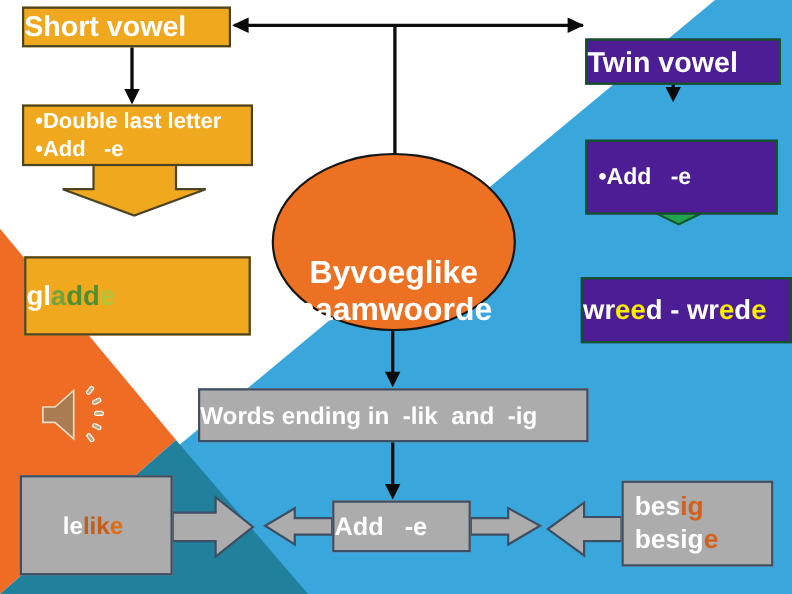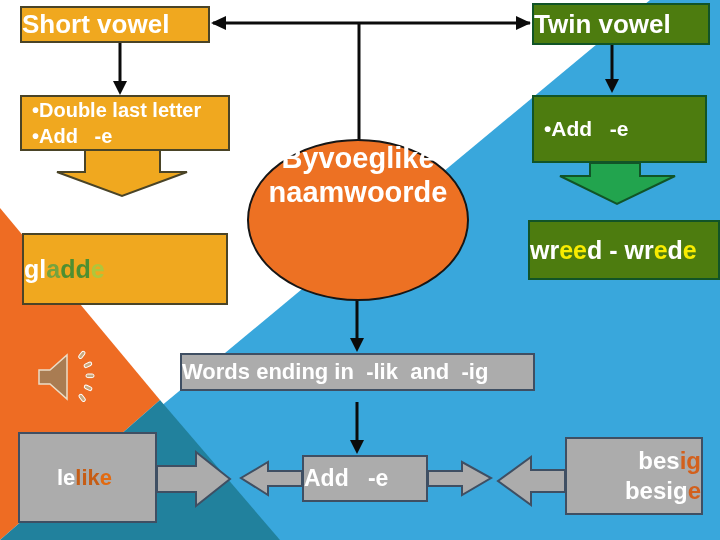--- a/index.html
+++ b/index.html
@@ -12,30 +12,30 @@
   svg.layer{position:absolute;left:0;top:0;}
   .bg{z-index:0;}
   .shapes{z-index:1;}
   .box{
     position:absolute;box-sizing:border-box;z-index:2;
     display:flex;align-items:center;justify-content:flex-start;
     color:#ffffff;white-space:pre;
   }
   .box.col{flex-direction:column;align-items:flex-start;justify-content:center;padding-left:10px;}
   .yellow{background:#F0A81F;border:2px solid #4a4427;}
-  .green{background:#4d7c0f;border:2px solid #115427;}
+  .green{background:#4c1d95;border:2px solid #115427;margin-top:32px;}
   .gray{background:#ACACAC;border:2px solid #3f4f63;}
   .title{font-size:26px;}
   .rules{font-size:20px;line-height:1.3;padding:4px 8px;}
   .rules .line{white-space:pre;}
   .example{font-size:25px;}
   .ellipse{
     position:absolute;z-index:2;left:247px;top:139px;width:218px;height:158px;
     background:#ED7123;border:2px solid #161616;border-radius:50%;
-    display:flex;flex-direction:column;align-items:center;justify-content:flex-start;
+    display:flex;flex-direction:column;align-items:center;justify-content:flex-end;
     color:#fff;font-size:29px;line-height:1.18;
   }
   .speaker{position:absolute;left:34px;top:348px;z-index:3;cursor:pointer;}
 </style>
 </head>
 <body>
 
 <div id="slide">
 
   <svg class="layer bg" width="720" height="540" viewBox="0 0 720 540">
@@ -93,31 +93,31 @@
 
   <div class="box yellow example" style="left:22px;top:233px;width:206px;height:72px;"><span style="color: rgb(255, 255, 255);">gl</span><span style="color: rgb(116, 163, 62);">a</span><span style="color: rgb(78, 143, 49);">dd</span><span style="color: rgb(175, 198, 60);">e</span></div>
 
   <div class="box green example" style="left:528px;top:220px;width:192px;height:60px;"><span style="color: rgb(255, 255, 255);">wr</span><span style="color: rgb(248, 236, 0);">ee</span><span style="color: rgb(255, 255, 255);">d - wr</span><span style="color: rgb(248, 236, 0);">e</span><span style="color: rgb(255, 255, 255);">d</span><span style="color: rgb(248, 236, 0);">e</span></div>
 
   <div class="ellipse">
     <span>Byvoeglike</span>
     <span>naamwoorde</span>
   </div>
 
-  <div class="box gray" style="left:180px;top:353px;width:355px;height:38px;font-size:22px;">
+  <div class="box gray" style="left:180px;top:353px;width:355px;height:49px;font-size:22px;">
     <span>Words ending in  -lik  and  -ig</span>
   </div>
 
   <div class="box gray" style="left:302px;top:455px;width:126px;height:47px;font-size:23px;">
     <span>Add   -e</span>
   </div>
 
   <div class="box gray" style="left:18px;top:432px;width:139px;height:91px;font-size:22px;padding-left:37px;"><span style="color: rgb(255, 255, 255);">le</span><span style="color: rgb(198, 93, 21);">lik</span><span style="color: rgb(226, 106, 16);">e</span></div>
 
-  <div class="box col gray" style="left:565px;top:437px;width:138px;height:78px;font-size:24px;align-items:flex-end;line-height:1.25;">
+  <div class="box col gray" style="left:565px;top:437px;width:138px;height:78px;font-size:24px;align-items:flex-start;line-height:1.25;">
     <span class="line"><span style="color: rgb(255, 255, 255);">bes</span><span style="color: rgb(211, 96, 28);">ig</span></span>
     <span class="line"><span style="color: rgb(255, 255, 255);">besig</span><span style="color: rgb(211, 96, 28);">e</span></span>
   </div>
 
   <svg class="speaker" width="62" height="58" viewBox="0 0 62 58">
     <path d="M5,22 h11 l17,-15 v44 l-17,-15 h-11 z" fill="#A97C52" stroke="#EBDCC6" stroke-width="1.5"></path>
     <g fill="#C8A97E" stroke="#FFFFFF" stroke-width="1">
       <rect x="44" y="5" width="8" height="3.6" rx="1.8" transform="rotate(-52 48 7)"></rect>
       <rect x="50" y="15" width="8" height="3.6" rx="1.8" transform="rotate(-26 54 17)"></rect>
       <rect x="52" y="26" width="8" height="3.6" rx="1.8"></rect>

